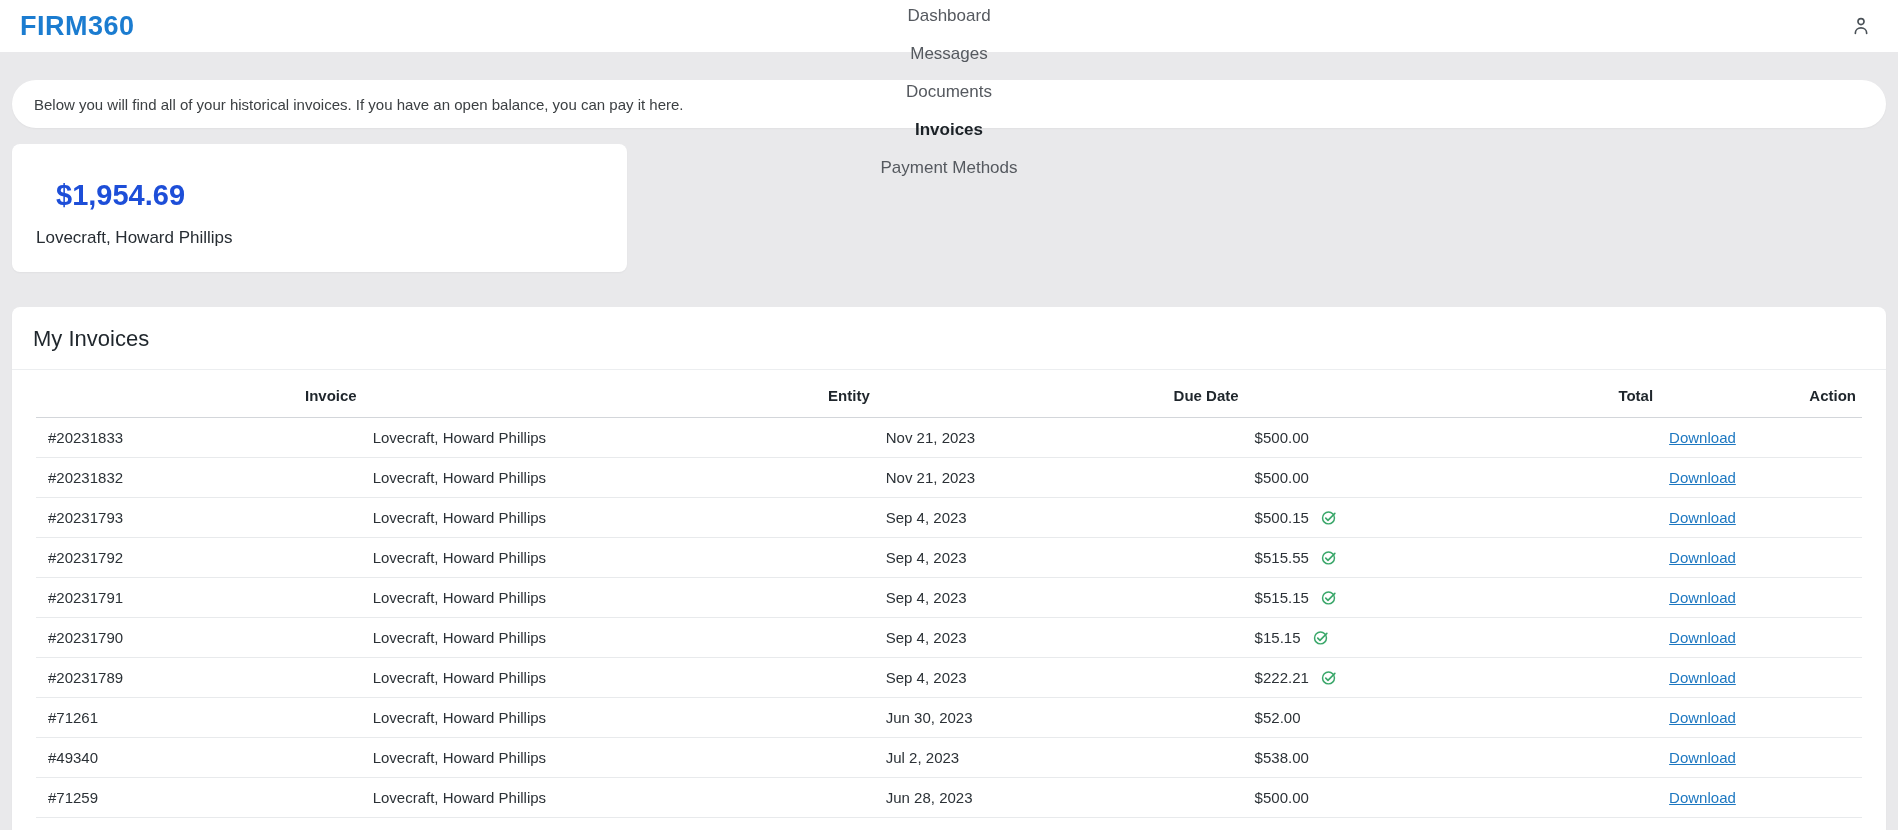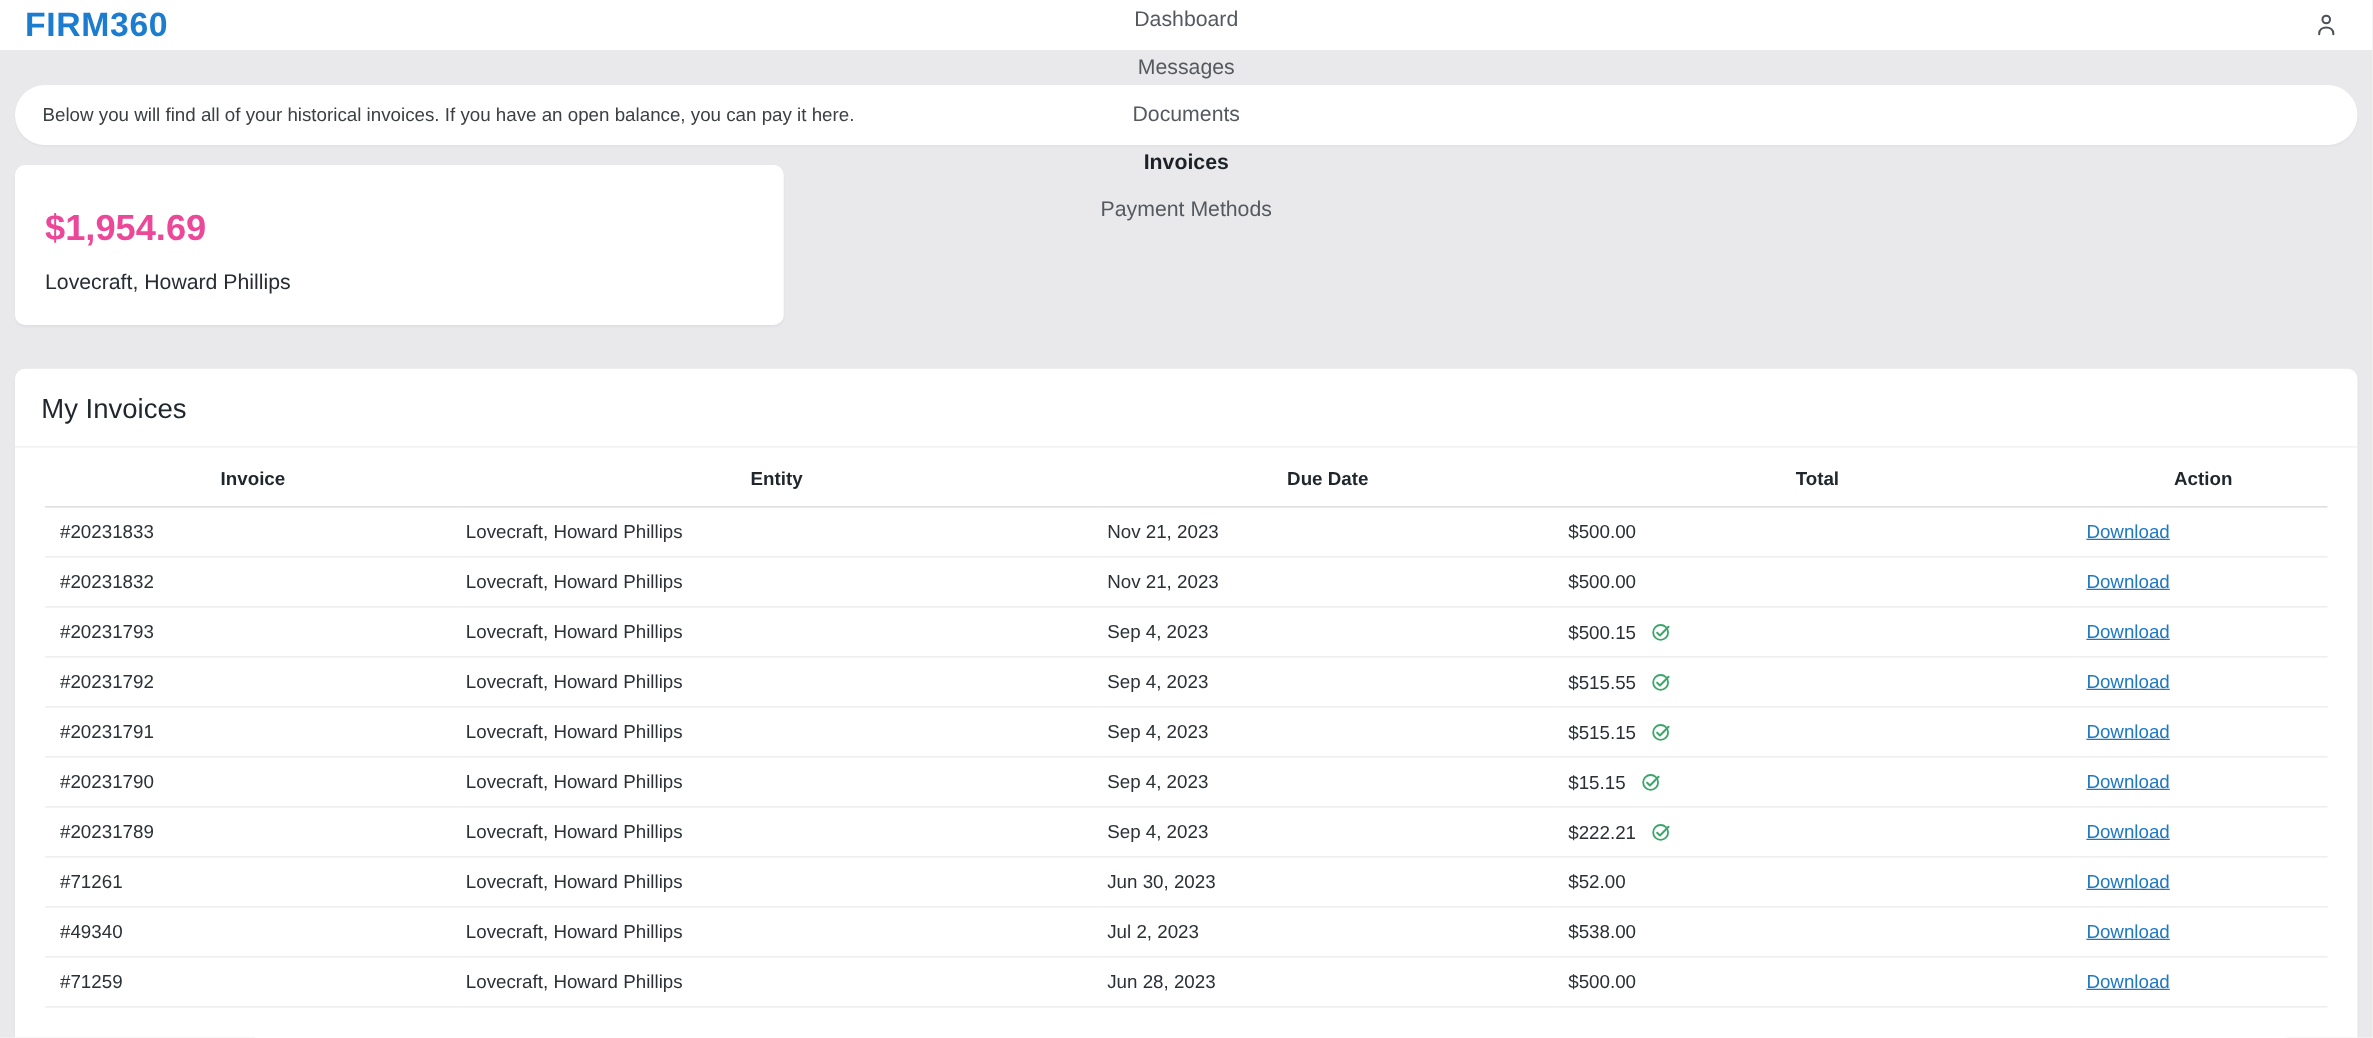--- a/index.html
+++ b/index.html
@@ -7,21 +7,21 @@
     width: 1898px; height: 830px;
     overflow: hidden;
     background: var(--page-bg, #e9e9eb);
     font-family: "Liberation Sans", "DejaVu Sans", sans-serif;
     color: #212529;
   }
 
   
   .navbar {
     position: relative;
-    height: 40px;
+    height: 52px;
     background: #ffffff;
     display: flex;
     align-items: center;
     justify-content: space-between;
     padding: 0 20px;
   }
   .logo {
     font-size: 27px;
     font-weight: bold;
     letter-spacing: 0.5px;
@@ -102,21 +102,22 @@
     border-radius: 6px;
     font-family: inherit;
     font-size: 15px;
     padding: 8px 15px;
     cursor: pointer;
   }
   .balance-amount {
     margin-top: 13px;
     font-size: 29px;
     font-weight: bold;
-    color: #ec4899;
+    color: #1d4ed8;
+    margin-left: 20px;
   }
   .balance-entity {
     margin-top: 16px;
     font-size: 17px;
     color: #272d33;
   }
 
   
   .invoices {
     margin-top: 35px;
@@ -130,21 +131,21 @@
     padding: 19px 21px 17px 21px;
     border-bottom: 1px solid #eceef0;
   }
   .table-wrap { padding: 0 24px; }
   table {
     width: 100%;
     border-collapse: collapse;
     table-layout: fixed;
   }
   th {
-    text-align: center;
+    text-align: right;
     font-size: 15px;
     font-weight: bold;
     color: #1f262c;
     padding: 17px 8px 13px 8px;
     border-bottom: 1px solid #d3d6da;
   }
   td {
     font-size: 15px;
     color: #2b3publication136;
     color: #2b3136;

